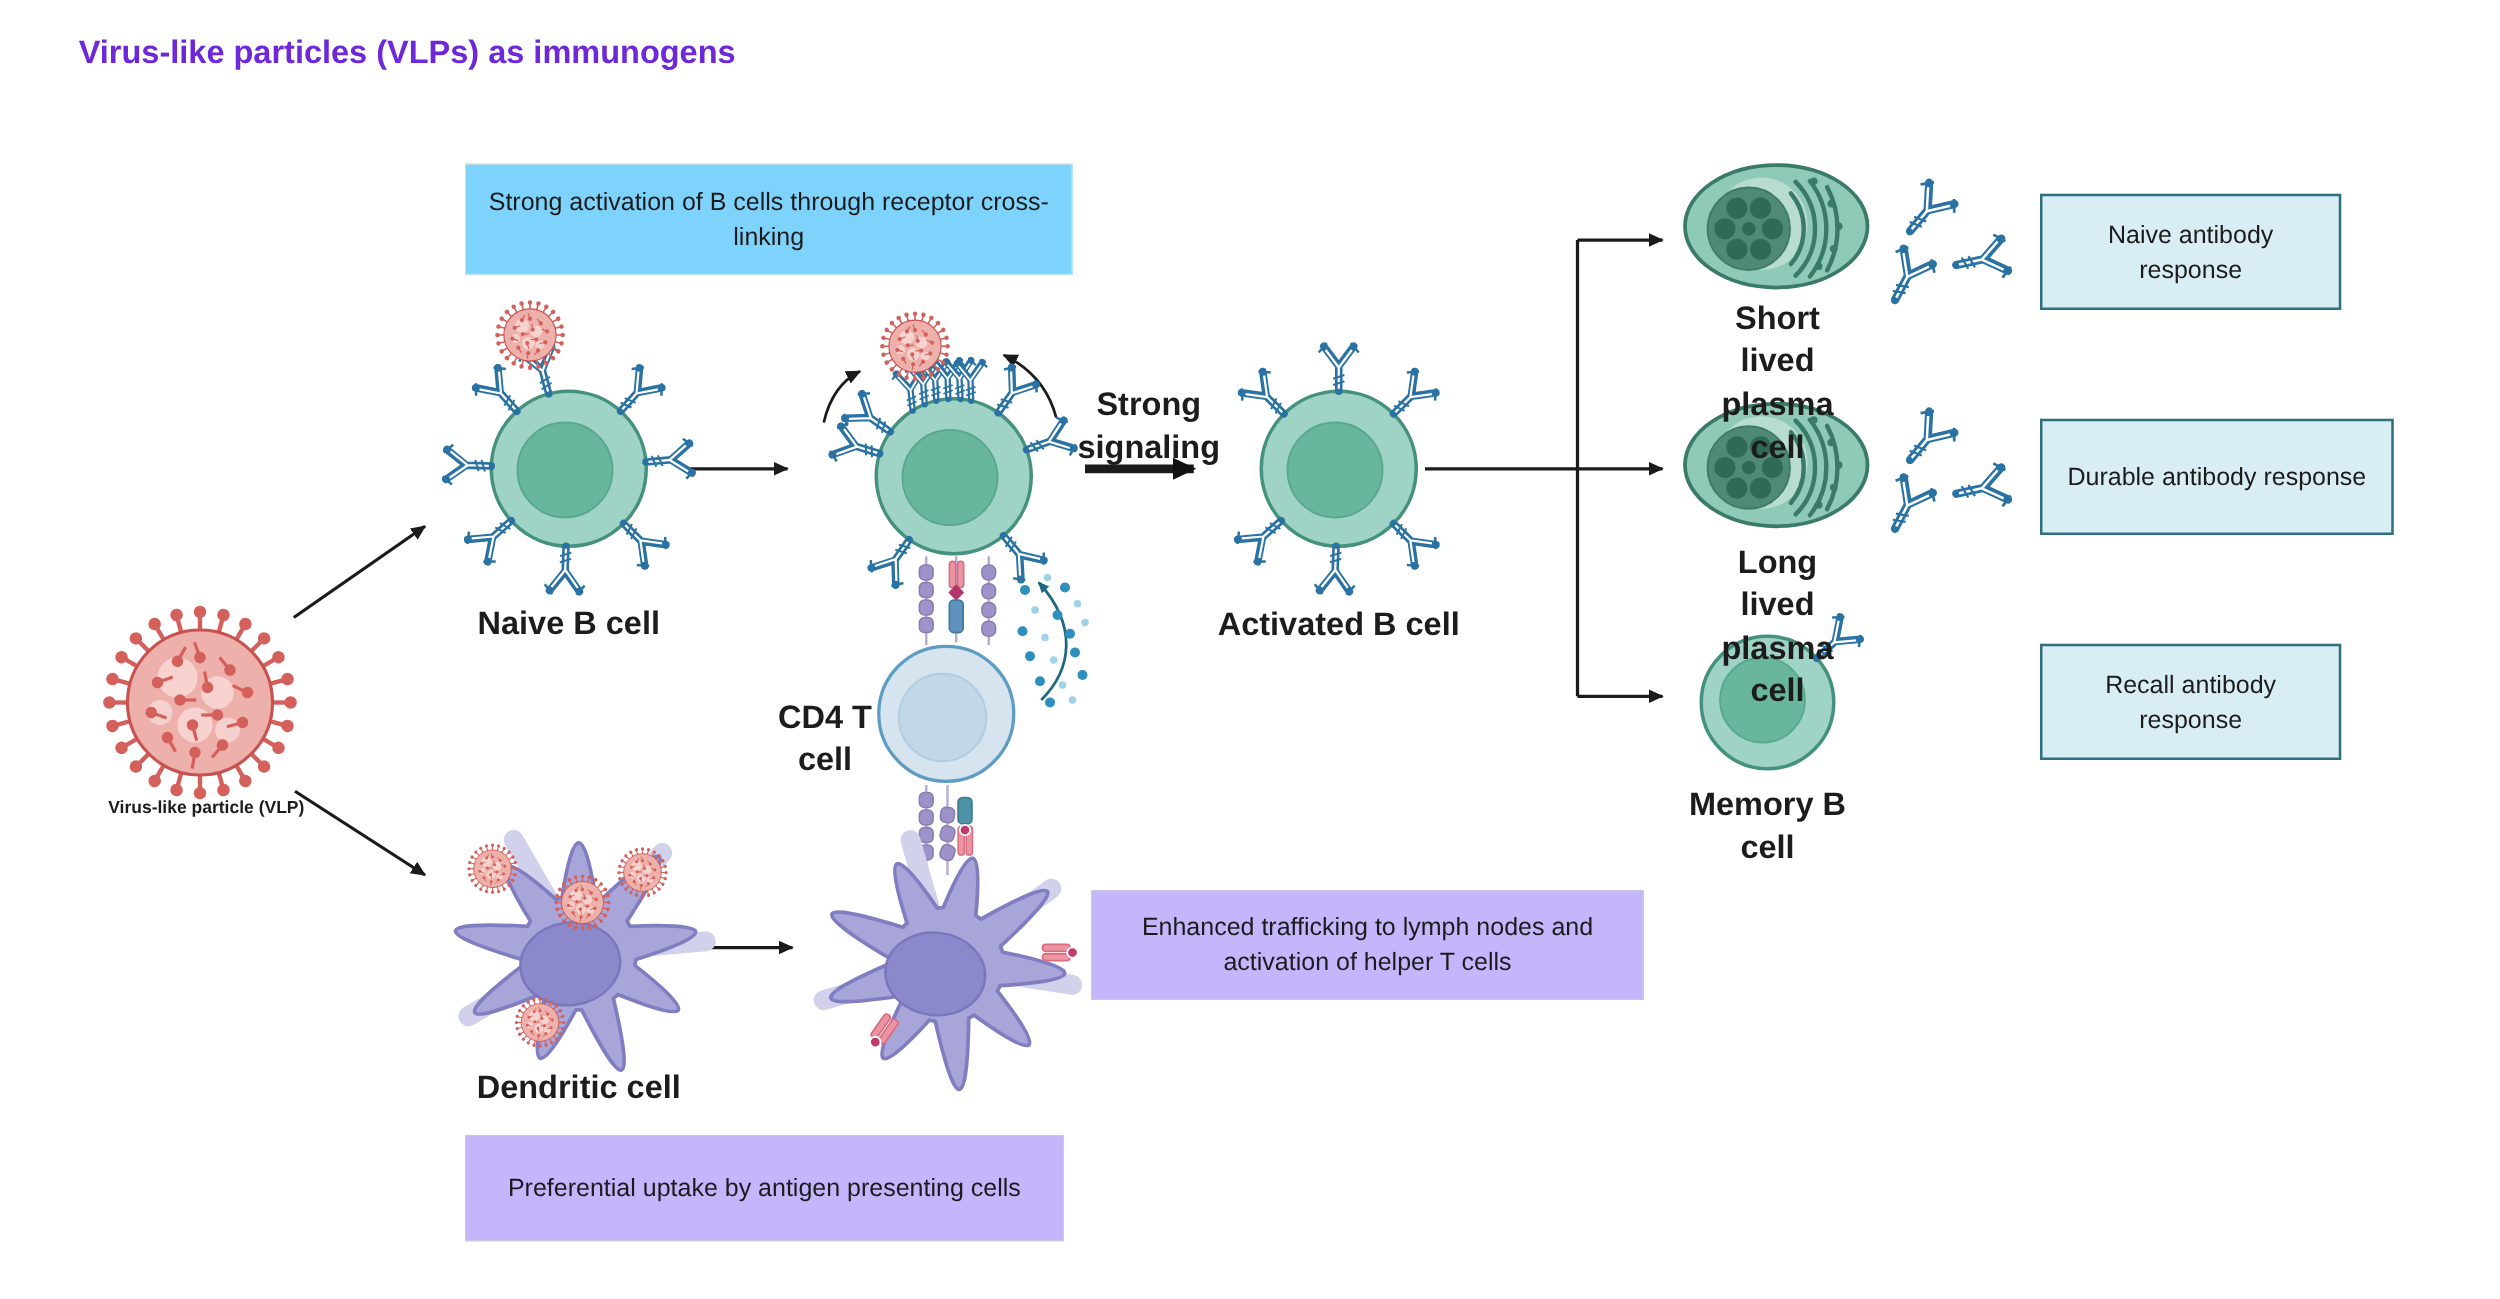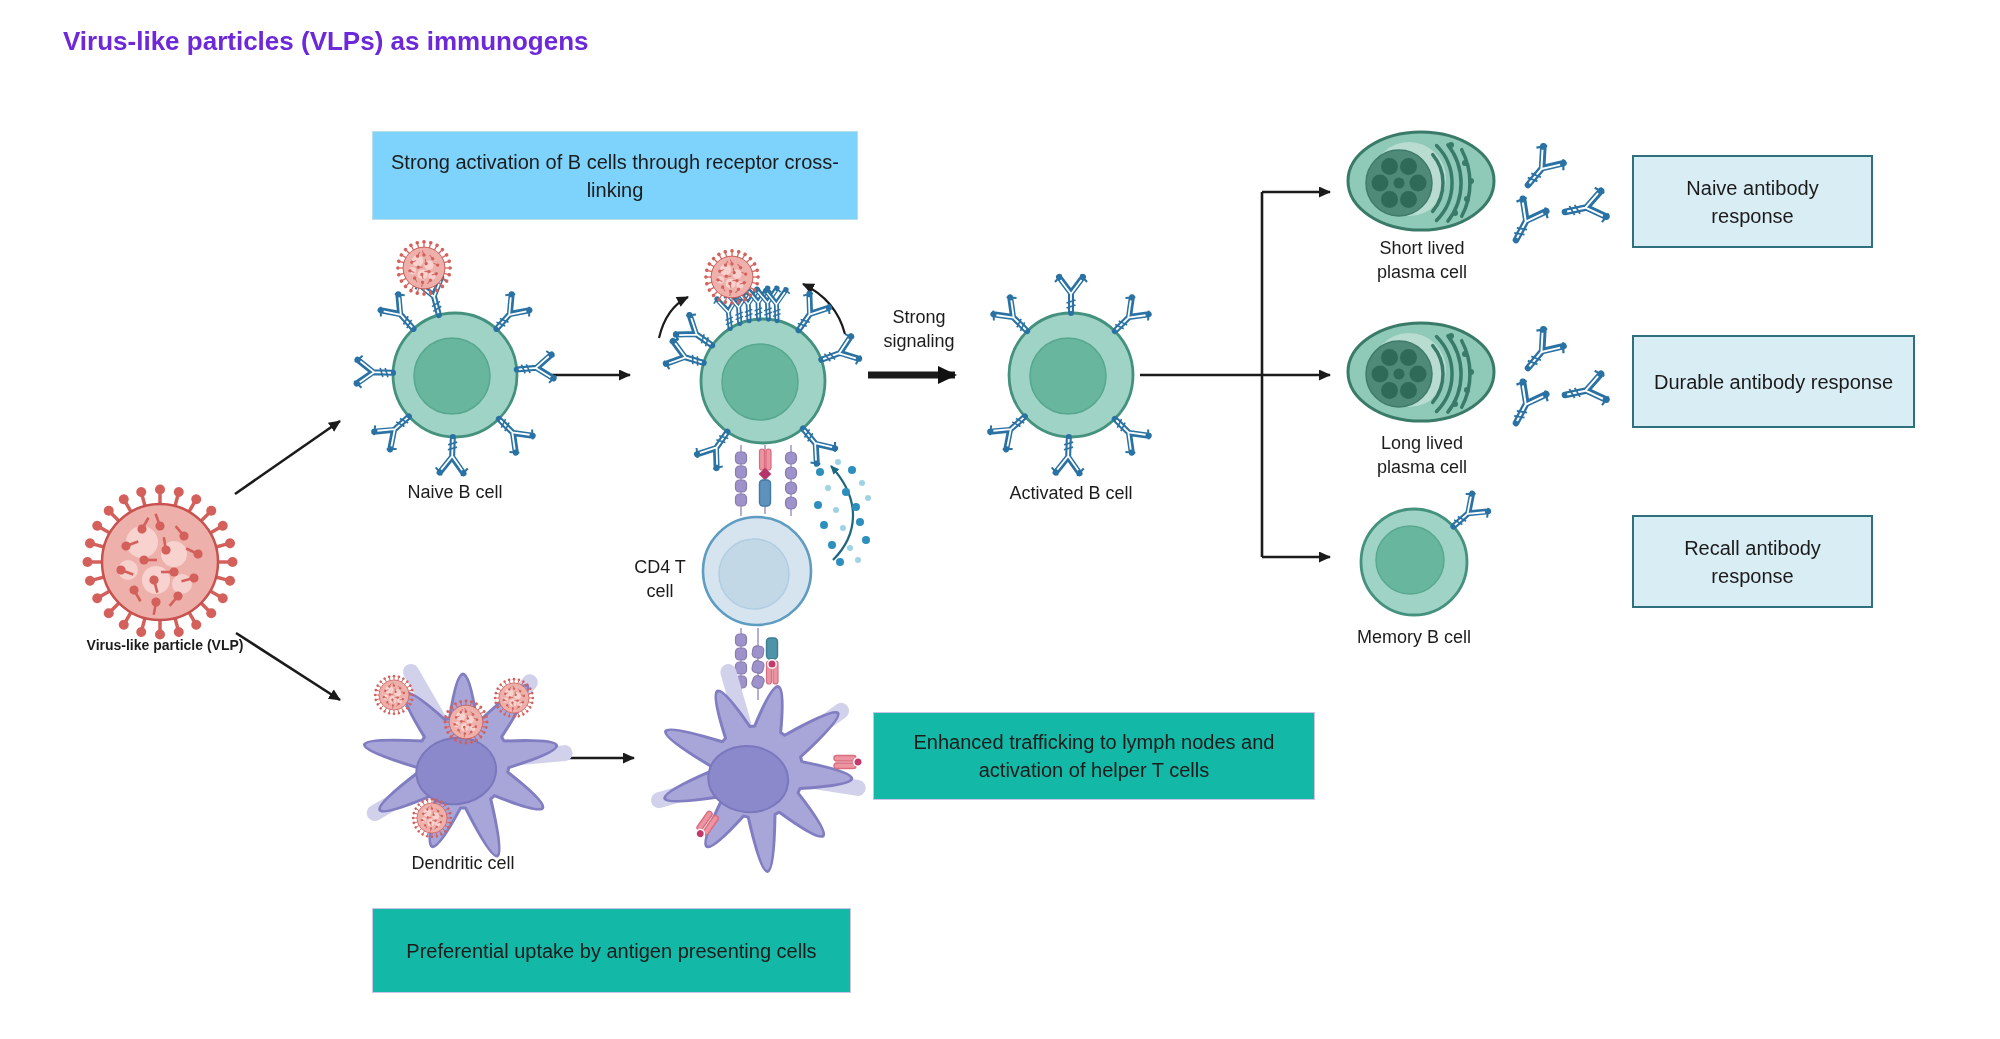--- a/index.html
+++ b/index.html
@@ -1,26 +1,26 @@
 <!DOCTYPE html>
 <html><head>
 <meta charset="utf-8">
 <style>
   html,body{margin:0;padding:0;background:#fff;}
   .canvas{position:relative;width:2000px;height:1039px;background:#ffffff;overflow:hidden;
           font-family:"Liberation Sans",sans-serif;}
   .art{position:absolute;left:0;top:0;}
   .title{position:absolute;left:63px;top:26px;font-size:26px;font-weight:700;color:#6d28d9;}
-  .lbl{position:absolute;font-size:18px;line-height:1.32;color:#1c1c1c;text-align:center;}
+  .lbl{position:absolute;font-size:26px;line-height:1.32;color:#1c1c1c;text-align:center;font-weight:bold;}
   .lbl.bold{font-weight:700;font-size:14px;line-height:1.3;}
   .box{position:absolute;display:flex;align-items:center;justify-content:center;text-align:center;
        font-size:20px;line-height:1.4;color:#1b1b1b;box-sizing:border-box;padding:6px 14px;}
   .box.blue{background:#7dd3fc;border:1.5px solid #b9dfe9;}
   .box.teal{background:#d9edf4;border:2px solid #2f6f7e;}
-  .box.lav{background:#14b8a6;border:1.5px solid #c9c4e8;}
+  .box.lav{background:#c4b5fd;border:1.5px solid #c9c4e8;}
 </style>
 </head>
 <body>
 
 <div class="canvas">
 
   <svg class="art" width="2000" height="1039" viewBox="0 0 2000 1039">
     <defs>
       <marker id="ah" markerUnits="userSpaceOnUse" markerWidth="16" markerHeight="14" refX="11" refY="5.5" orient="auto">
         <path d="M0,0 L12,5.5 L0,11 Z" fill="#1b1b1b"></path>

